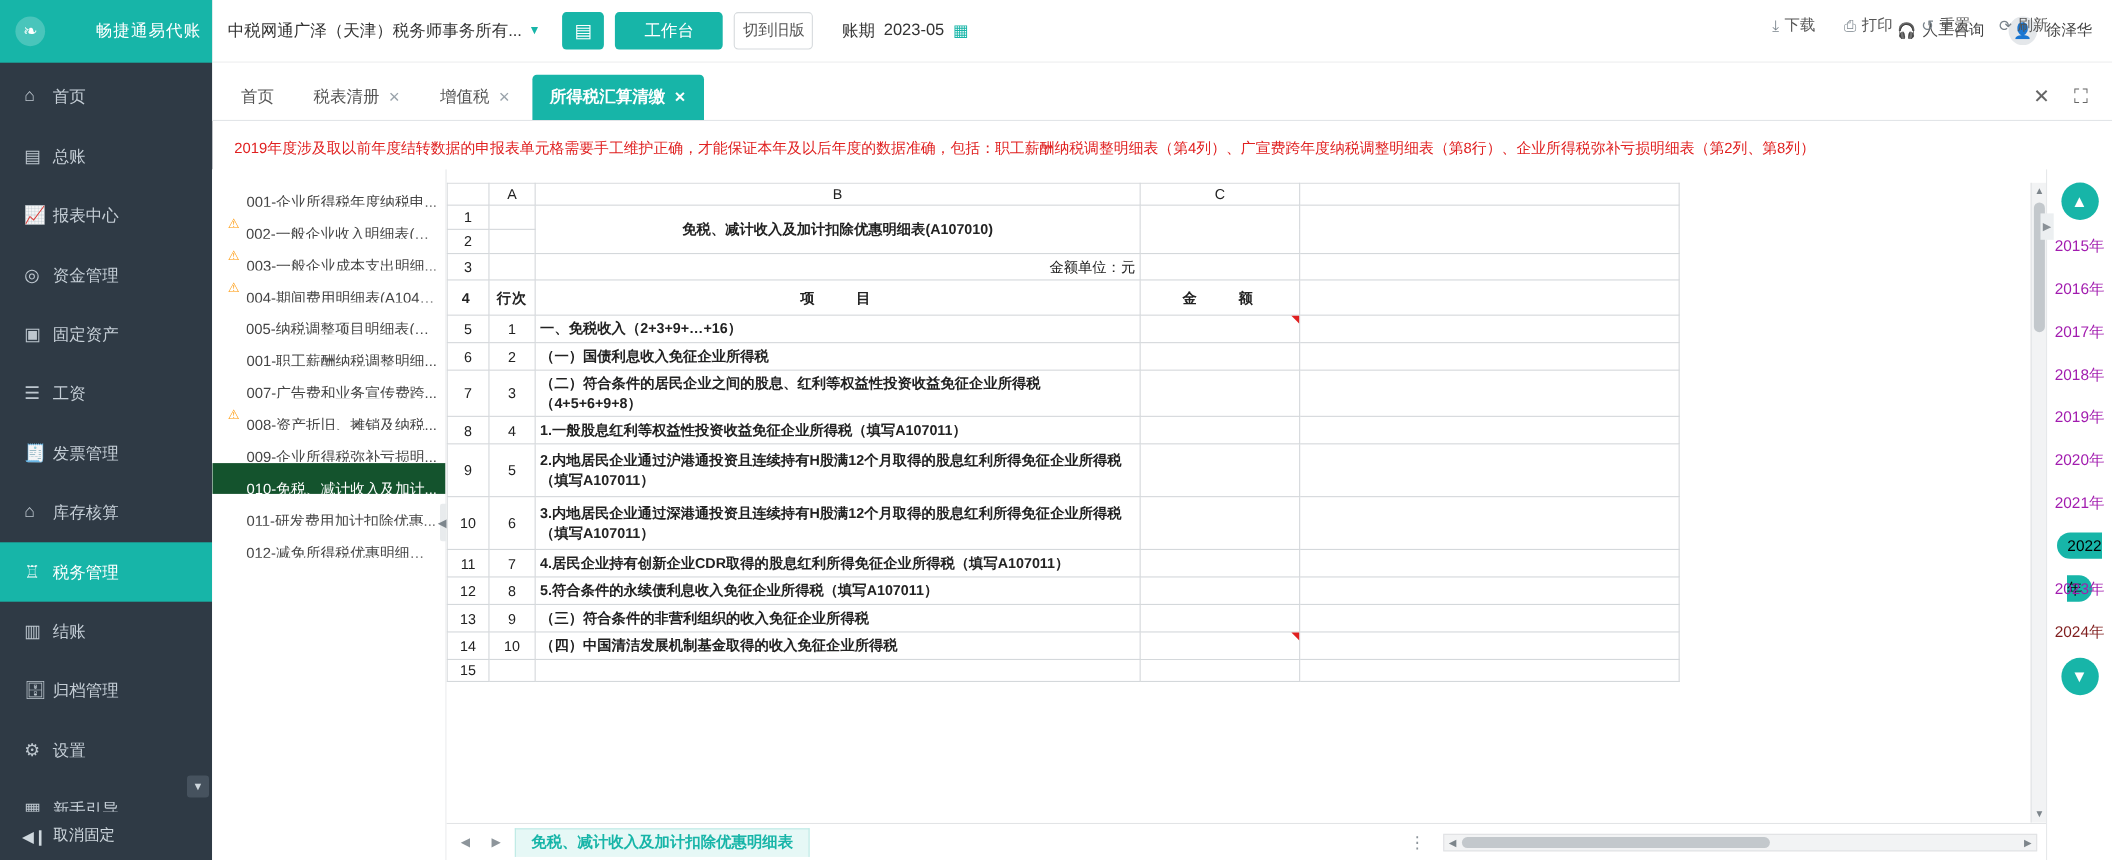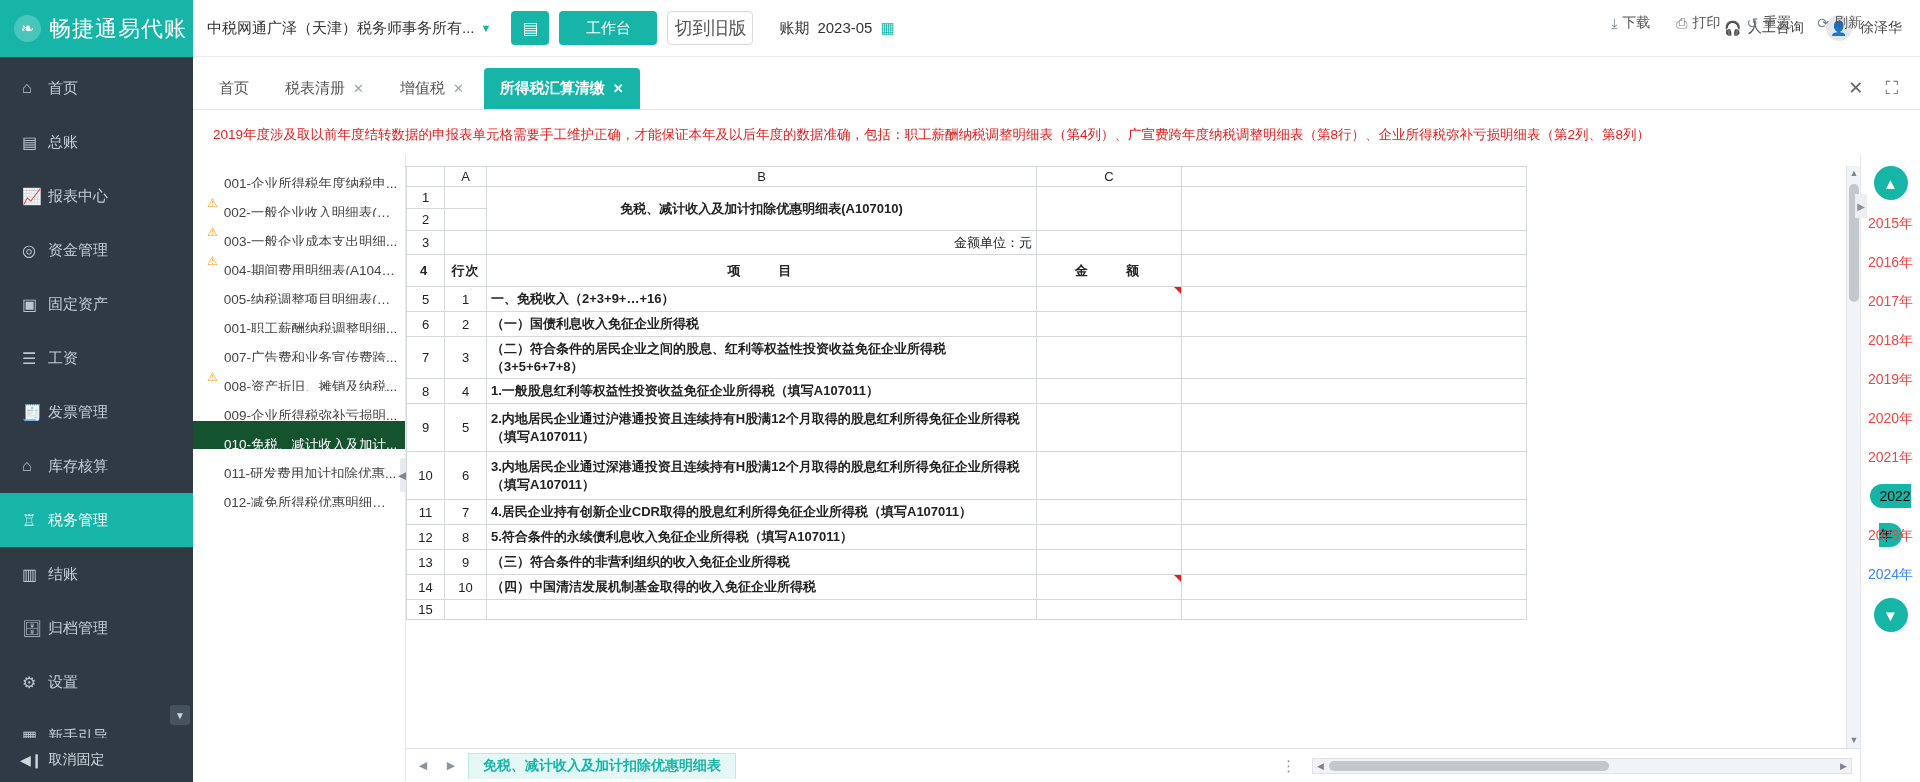--- a/index.html
+++ b/index.html
@@ -19,21 +19,21 @@
   }
   .brand {
     height:57px; background:#17b5a8; display:flex; align-items:center;
     padding-left:14px; color:#fff;
   }
   .brand .logo-mark {
     width:27px; height:27px; border-radius:50%; background:rgba(255,255,255,.22);
     display:flex; align-items:center; justify-content:center; margin-right:8px;
     font-size:16px; color:#fff;
   }
-  .brand .brand-text { font-size:22px; letter-spacing:1px; }
+  .brand .brand-text { font-size:15px; letter-spacing:1px;margin-left:38px; }
   .nav { flex:1; overflow:hidden; padding-top:4px; }
   .nav-item {
     height:54px; display:flex; align-items:center; padding-left:22px;
     color:#c5ced6; cursor:pointer; font-size:15px;
   }
   .nav-item .nav-icon { width:26px; font-size:16px; opacity:.95; }
   .nav-item.active { background:#17b5a8; color:#fff; }
   .nav-scroll-btn {
     position:absolute; left:170px; width:20px; height:20px; border-radius:3px;
     background:#46525e; color:#cfd8de; display:flex; align-items:center;
@@ -63,21 +63,21 @@
     width:38px; height:34px; background:#17b5a8; border-radius:4px; color:#fff;
     display:flex; align-items:center; justify-content:center; font-size:17px; cursor:pointer;
     margin-left:10px;
   }
   .btn-primary {
     height:34px; min-width:98px; background:#17b5a8; color:#fff; border:none;
     border-radius:4px; font-size:15px; cursor:pointer; font-family:inherit;
   }
   .btn-ghost {
     height:34px; min-width:72px; background:#fff; color:#555; border:1px solid #d6dadd;
-    border-radius:4px; font-size:18px; cursor:pointer; font-family:inherit;
+    border-radius:4px; font-size:14px; cursor:pointer; font-family:inherit;
   }
   .period { display:flex; gap:8px; margin-left:16px; font-size:15px; color:#333; }
   .period .cal-icon { color:#17b5a8; font-size:15px; cursor:pointer; }
   .topbar-right { margin-left:auto; display:flex; align-items:center; gap:22px; }
   .svc { display:flex; align-items:center; gap:6px; font-size:14px; color:#444; cursor:pointer; }
   .user { display:flex; align-items:center; gap:8px; font-size:14px; color:#444; cursor:pointer; }
   .avatar {
     width:26px; height:26px; border-radius:50%; background:#e4e7ea; color:#8a9199;
     display:flex; align-items:center; justify-content:center; font-size:14px;
   }
@@ -202,28 +202,28 @@
   .yearbar {
     width:60px; flex:0 0 60px; background:#fff; border-left:1px solid #e6e8ea;
     display:flex; flex-direction:column; align-items:center; padding-top:8px; position:relative;
   }
   .year-btn {
     width:34px; height:34px; border-radius:50%; background:#17b5a8; color:#fff;
     display:flex; align-items:center; justify-content:center; font-size:15px;
     cursor:pointer; margin:4px 0;
   }
   .year {
-    height:39px; line-height:39px; font-size:14px; color:#ef4444; cursor:pointer;
+    height:39px; line-height:39px; font-size:14px; color:#a21caf; cursor:pointer;
     width:100%; text-align:center;
   }
   .year.current { color:#fff; }
   .year.current span {
     background:#17b5a8; color:#000000; border-radius:13px; padding:4px 9px; font-size:14px;
   }
-  .year.faded { color:#3b82f6; }
+  .year.faded { color:#7f1d1d; }
   .yearbar .collapse-left {
     position:absolute; left:-6px; top:40px; width:12px; height:24px;
     background:#eceff1; color:#8a9197; font-size:10px; display:flex;
     align-items:center; justify-content:center; cursor:pointer;
   }
 </style>
 </head>
 <body>
 
 <div class="app">
@@ -475,21 +475,21 @@
               <tr style="height:25px">
                 <td class="rowhdr">6</td>
                 <td class="cell-a">2</td>
                 <td class="bold indent1">（一）国债利息收入免征企业所得税</td>
                 <td></td>
                 <td></td>
               </tr>
               <tr style="height:42px">
                 <td class="rowhdr">7</td>
                 <td class="cell-a">3</td>
-                <td class="bold indent1">（二）符合条件的居民企业之间的股息、红利等权益性投资收益免征企业所得税（3+5+6+7+8）</td>
+                <td class="bold indent1">（二）符合条件的居民企业之间的股息、红利等权益性投资收益免征企业所得税（4+5+6+9+8）</td>
                 <td></td>
                 <td></td>
               </tr>
               <tr style="height:25px">
                 <td class="rowhdr">8</td>
                 <td class="cell-a">4</td>
                 <td class="bold indent2">1.一般股息红利等权益性投资收益免征企业所得税（填写A107011）</td>
                 <td></td>
                 <td></td>
               </tr>

